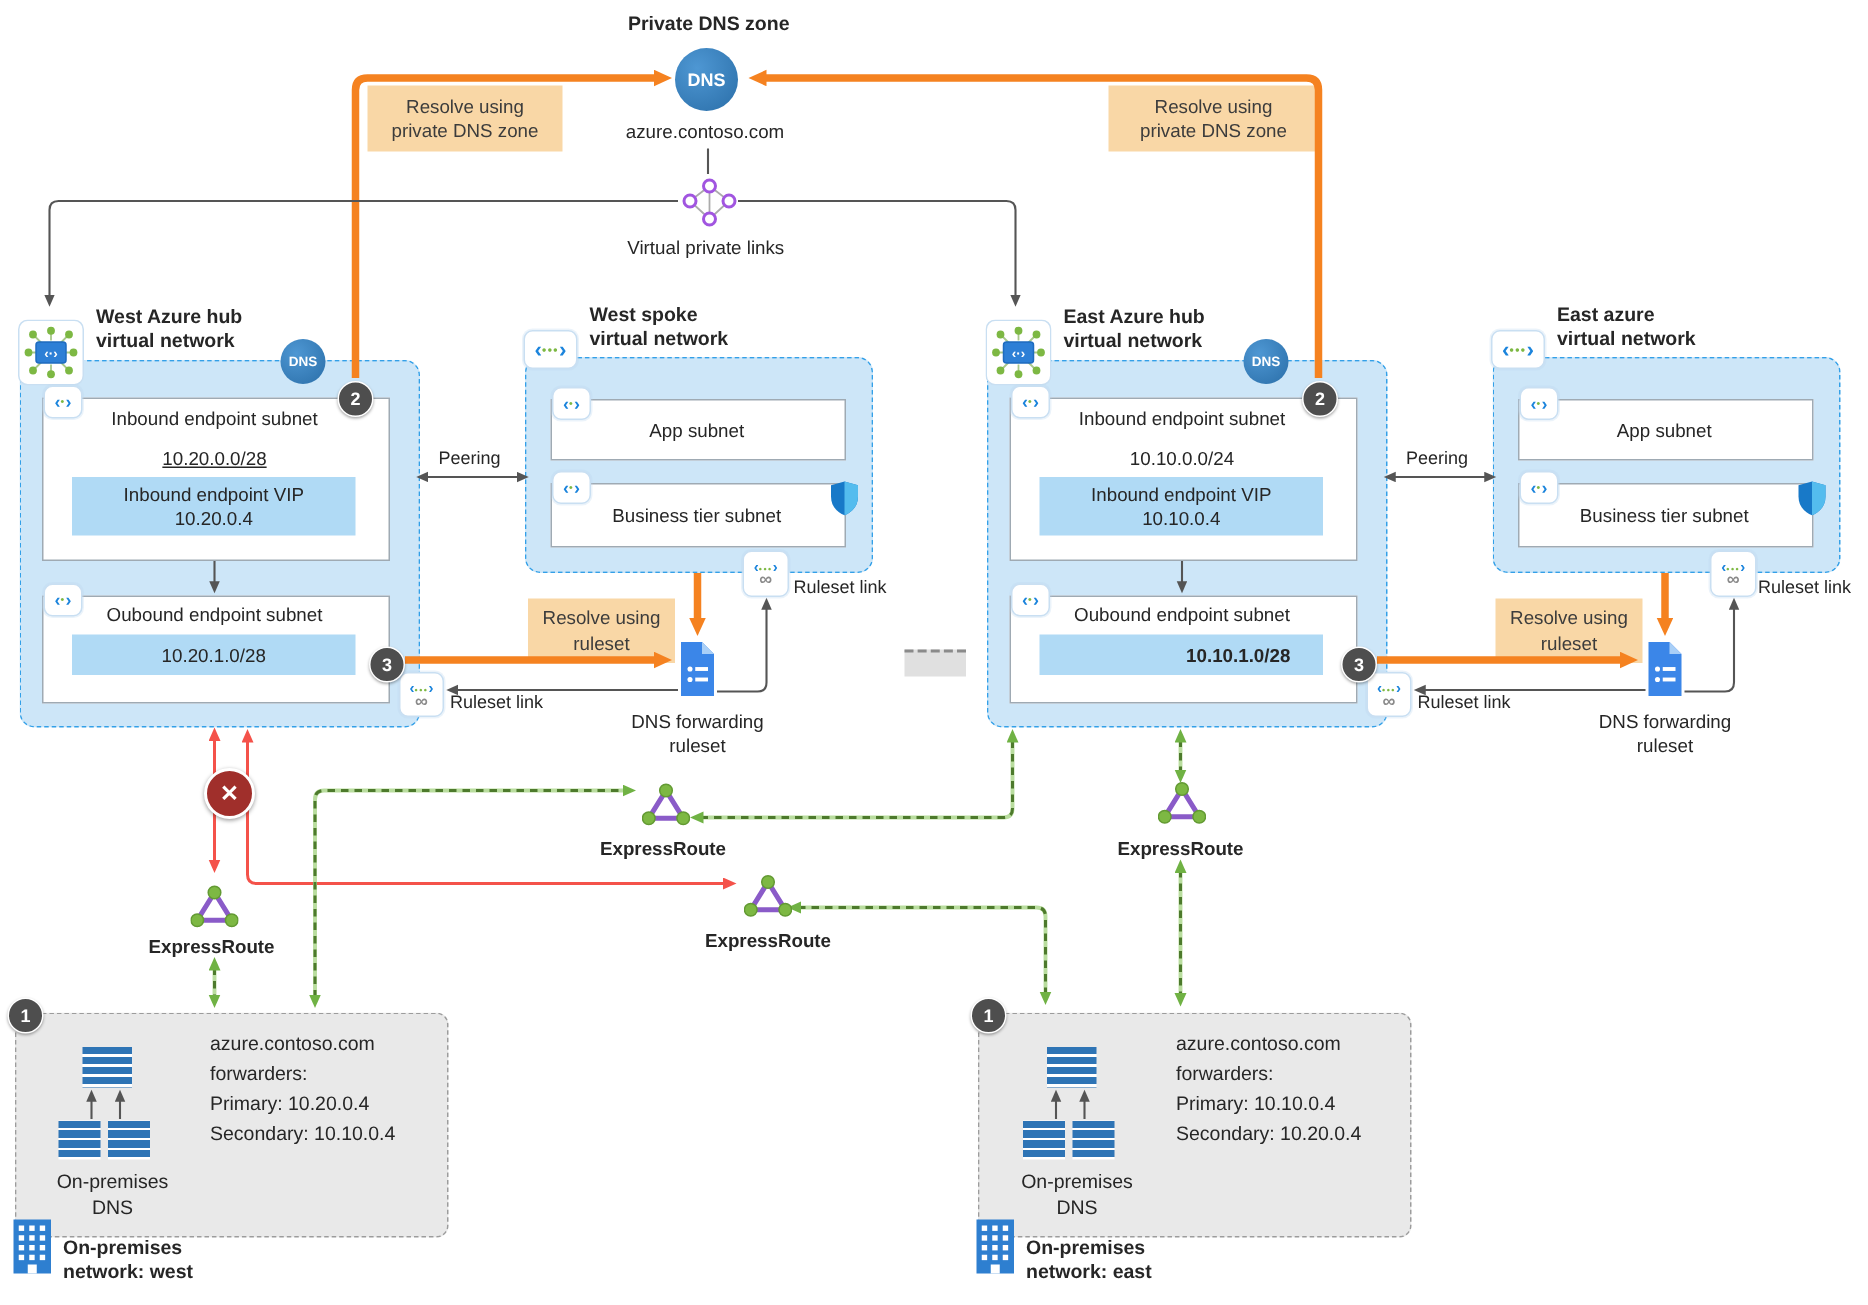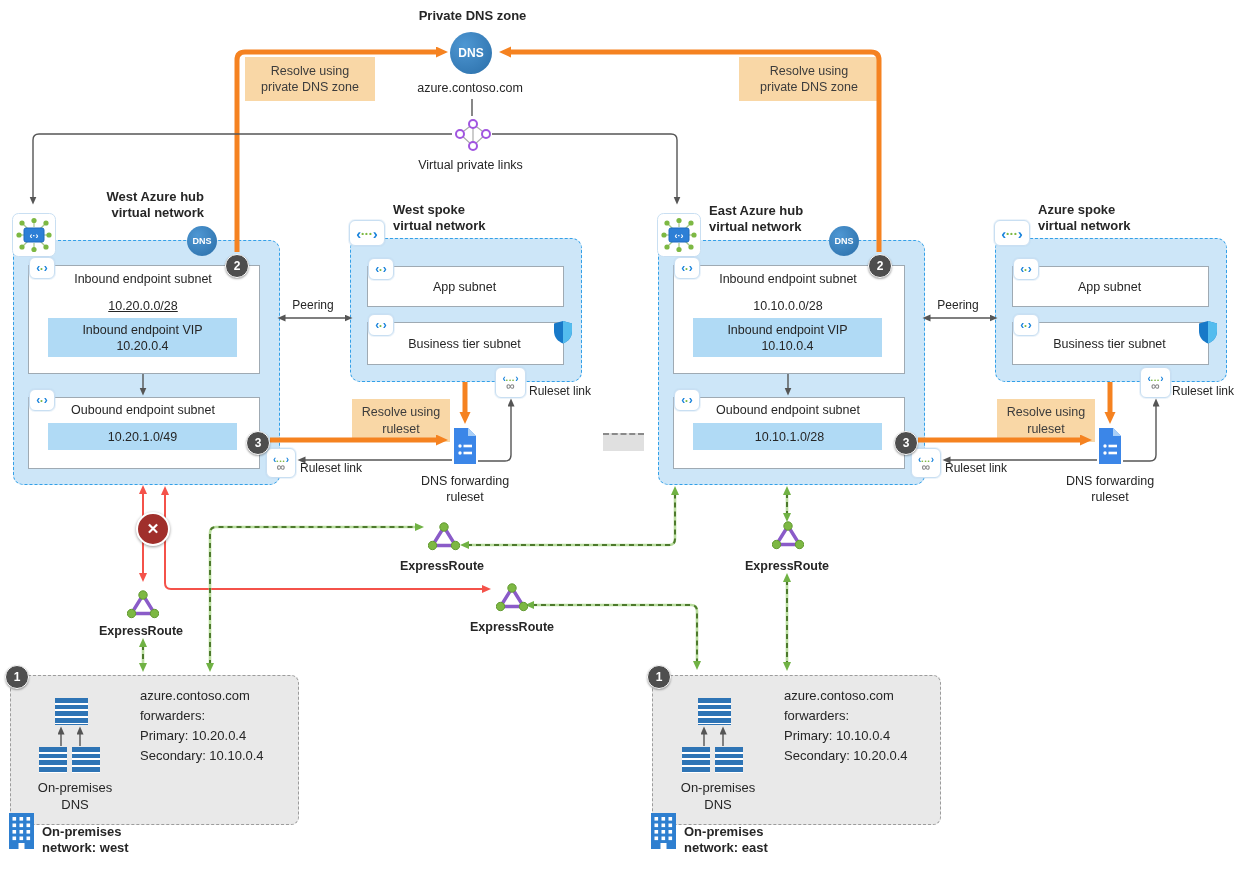--- a/index.html
+++ b/index.html
@@ -49,32 +49,32 @@
 
   <div class="abs wsub" style="left:28px;top:265px;width:230px;height:107px;"></div>
   <div class="abs txt ctr" style="left:38px;top:271px;width:210px;">Inbound endpoint subnet</div>
   <div class="abs txt ctr" style="left:38px;top:298px;width:210px;text-decoration:underline;">10.20.0.0/28</div>
   <div class="abs hsub" style="left:48px;top:318px;width:189px;height:39px;"></div>
   <div class="abs txt ctr pre" style="left:48px;top:322px;width:189px;z-index:4;">Inbound endpoint VIP
 10.20.0.4</div>
   <div class="abs wsub" style="left:28px;top:397px;width:230px;height:70px;"></div>
   <div class="abs txt ctr" style="left:38px;top:402px;width:210px;">Oubound endpoint subnet</div>
   <div class="abs hsub" style="left:48px;top:423px;width:189px;height:27px;"></div>
-  <div class="abs txt ctr" style="left:48px;top:429px;width:189px;z-index:4;">10.20.1.0/49</div>
+  <div class="abs txt ctr" style="left:48px;top:429px;width:189px;z-index:4;">10.20.1.0/28</div>
 
   <div class="abs wsub" style="left:673px;top:265px;width:230px;height:107px;"></div>
   <div class="abs txt ctr" style="left:683px;top:271px;width:210px;">Inbound endpoint subnet</div>
-  <div class="abs txt ctr" style="left:683px;top:298px;width:210px;">10.10.0.0/28</div>
+  <div class="abs txt ctr" style="left:683px;top:298px;width:210px;">10.10.0.0/24</div>
   <div class="abs hsub" style="left:693px;top:318px;width:189px;height:39px;"></div>
   <div class="abs txt ctr pre" style="left:693px;top:322px;width:189px;z-index:4;">Inbound endpoint VIP
 10.10.0.4</div>
   <div class="abs wsub" style="left:673px;top:397px;width:230px;height:70px;"></div>
   <div class="abs txt ctr" style="left:683px;top:402px;width:210px;">Oubound endpoint subnet</div>
   <div class="abs hsub" style="left:693px;top:423px;width:189px;height:27px;"></div>
-  <div class="abs txt ctr" style="left:695px;top:429px;width:189px;z-index:4;">10.10.1.0/28</div>
+  <div class="abs txt ctr" style="left:731px;top:429px;width:189px;z-index:4;font-weight:bold;">10.10.1.0/28</div>
 
   <div class="abs wsub" style="left:367px;top:266px;width:195px;height:39px;"></div>
   <div class="abs txt ctr" style="left:367px;top:279px;width:195px;">App subnet</div>
   <div class="abs wsub" style="left:367px;top:322px;width:195px;height:41px;"></div>
   <div class="abs txt ctr" style="left:367px;top:336px;width:195px;">Business tier subnet</div>
 
   <div class="abs wsub" style="left:1012px;top:266px;width:195px;height:39px;"></div>
   <div class="abs txt ctr" style="left:1012px;top:279px;width:195px;">App subnet</div>
   <div class="abs wsub" style="left:1012px;top:322px;width:195px;height:41px;"></div>
   <div class="abs txt ctr" style="left:1012px;top:336px;width:195px;">Business tier subnet</div>
@@ -126,21 +126,21 @@
       <circle cx="10" cy="10" r="2.6"></circle>
         <circle cx="22" cy="7.5" r="2.6"></circle>
         <circle cx="34" cy="10" r="2.6"></circle>
       <circle cx="7" cy="22" r="2.6"></circle>
         <circle cx="37" cy="22" r="2.6"></circle>
       <circle cx="10" cy="34" r="2.6"></circle>
         <circle cx="22" cy="36.5" r="2.6"></circle>
         <circle cx="34" cy="34" r="2.6"></circle>
     </g>
   </svg>
-  <div class="abs title pre" style="left:64px;top:189px;width:140px;text-align:right;">West Azure hub
+  <div class="abs title pre" style="left:64px;top:203px;width:140px;">West Azure hub
 virtual network</div>
   <div class="abs dnscirc" style="left:187px;top:226px;width:30px;height:30px;font-size:9px;">
     <span>DNS</span>
   </div>
 
   <svg class="abs icon" style="left:657px;top:213px;" width="44" height="44" viewBox="0 0 44 44">
     <rect x="0.5" y="0.5" width="43" height="43" rx="6" fill="#fff" stroke="#C9DFF2"></rect>
     <g stroke="#A8C78B" stroke-width="1.2">
       <path d="M10 10 L16 16"></path>
         <path d="M22 8 L22 14"></path>
@@ -176,21 +176,21 @@
       <span class="brk">›</span>
   </div>
   <div class="abs title pre" style="left:393px;top:202px;width:130px;">West spoke
 virtual network</div>
 
   <div class="abs iconbox icon" style="left:994px;top:220px;width:34px;height:24px;flex-direction:row;font-size:15px;">
     <span class="brk">‹</span>
       <span class="gdots" style="font-size:8px;">•••</span>
       <span class="brk">›</span>
   </div>
-  <div class="abs title pre" style="left:1038px;top:202px;width:130px;">Azure spoke
+  <div class="abs title pre" style="left:1038px;top:202px;width:130px;">East azure
 virtual network</div>
 
   <div class="abs iconbox icon" style="left:29px;top:257px;width:24px;height:20px;flex-direction:row;font-size:12px;">
       <span class="brk">‹</span>
       <span class="gdots" style="font-size:7px;">•</span>
       <span class="brk">›</span>
     </div>
   <div class="abs iconbox icon" style="left:29px;top:389px;width:24px;height:20px;flex-direction:row;font-size:12px;">
       <span class="brk">‹</span>
       <span class="gdots" style="font-size:7px;">•</span>

